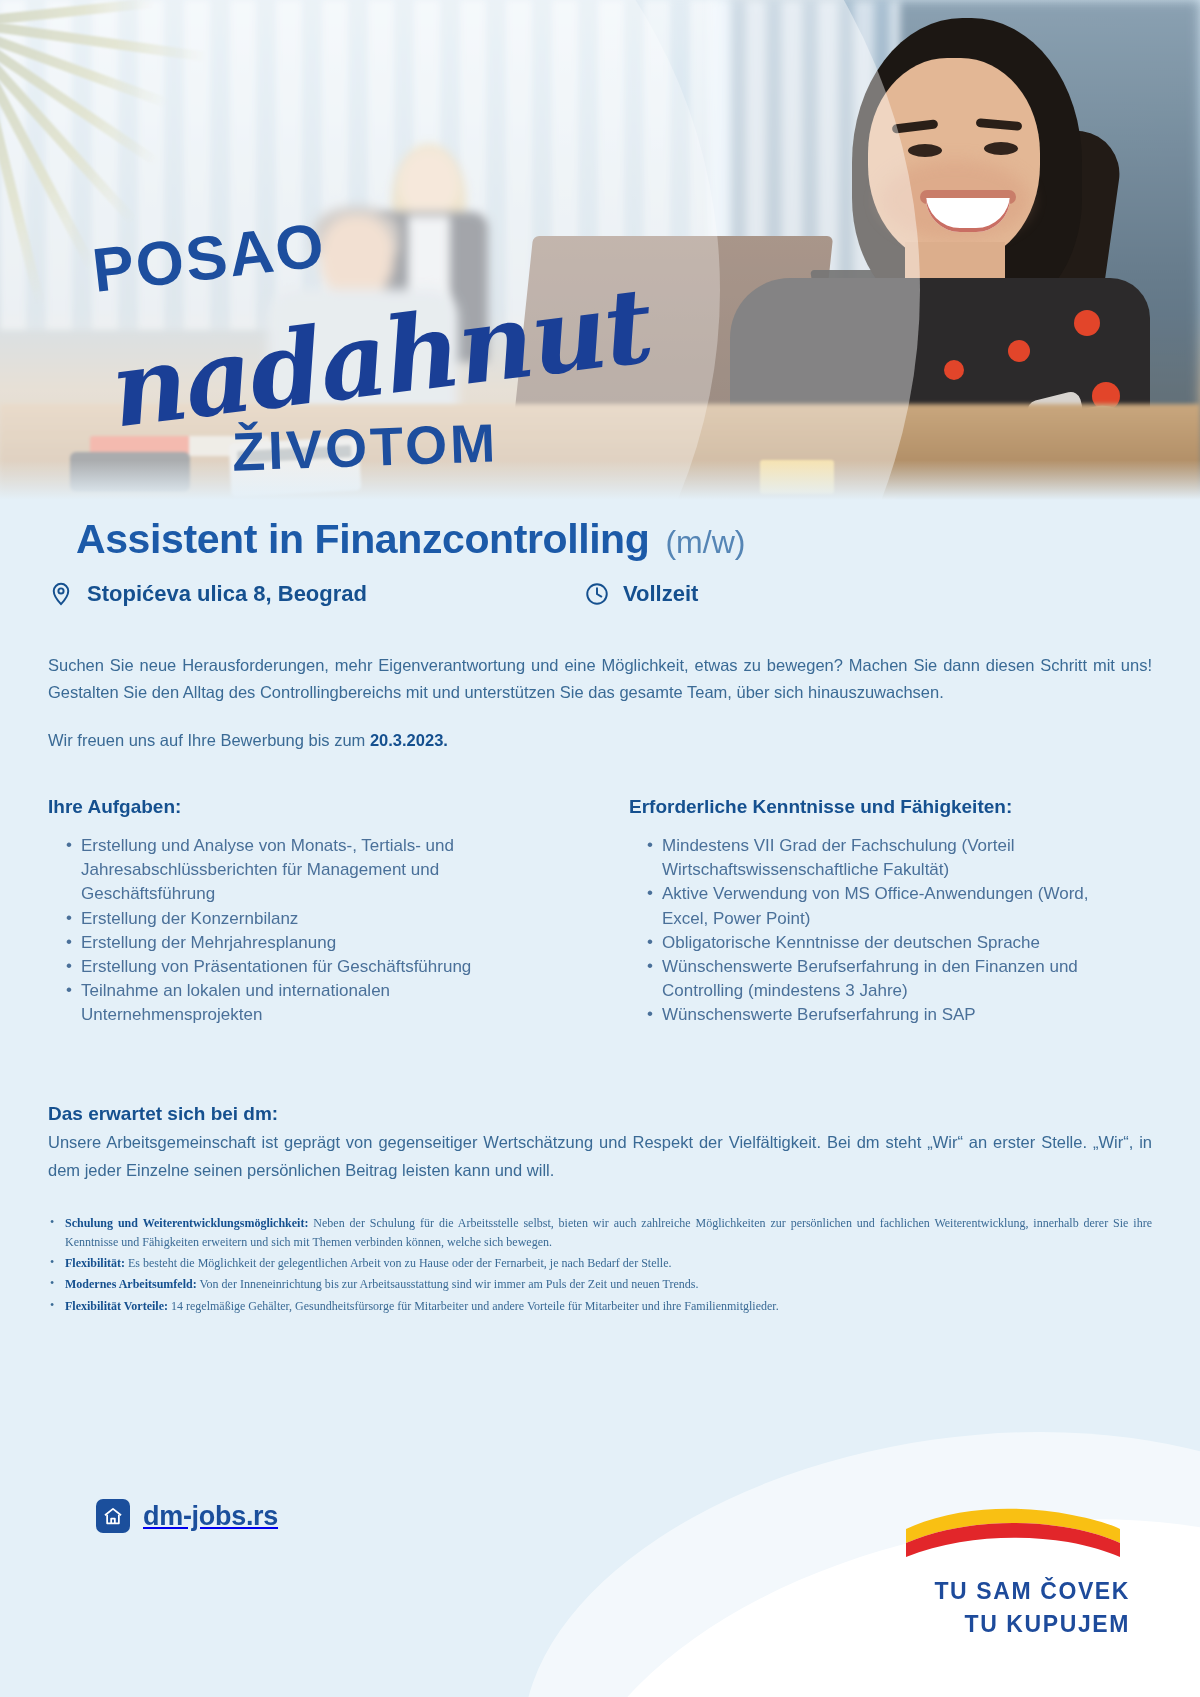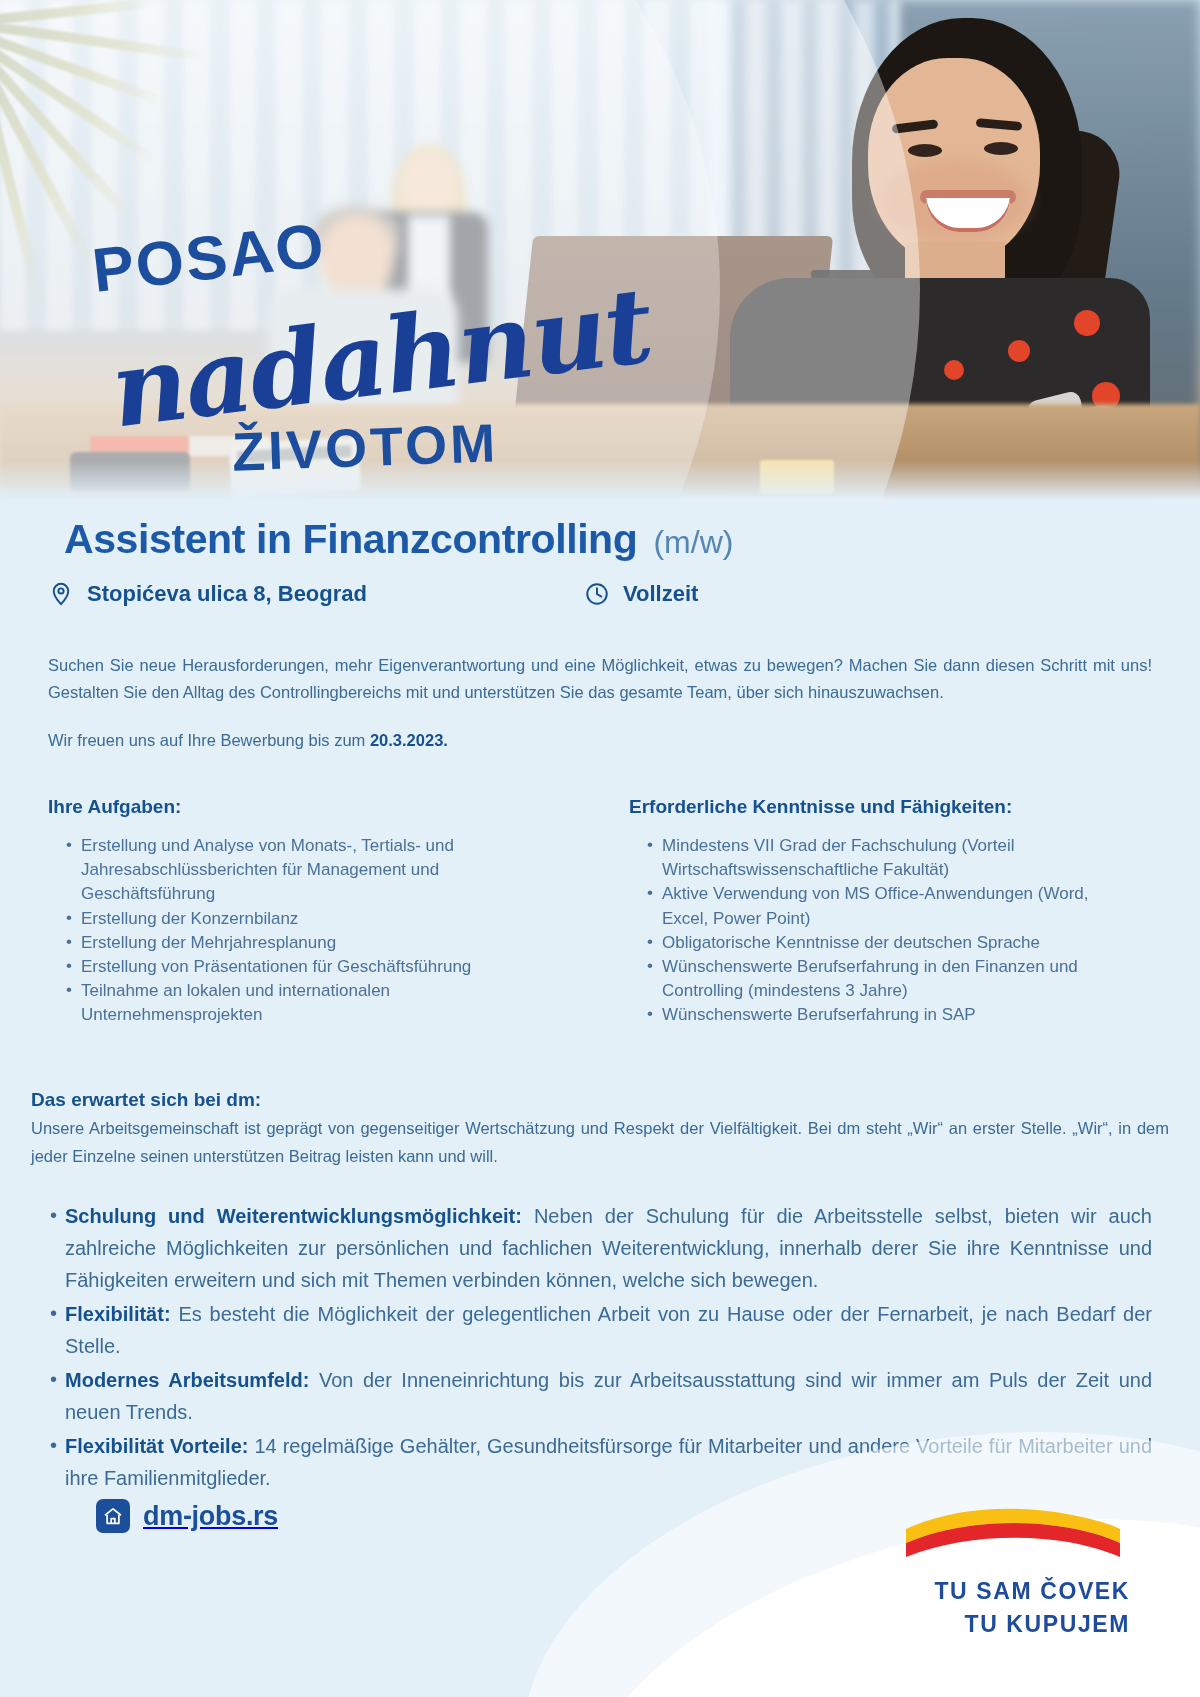--- a/index.html
+++ b/index.html
@@ -85,21 +85,21 @@
   .kw-posao{position:absolute;left:92px;top:222px;font-size:62px;font-weight:bold;color:#1d4e9e;
     letter-spacing:2px;transform:rotate(-6.5deg);font-family:"Liberation Sans", sans-serif;}
   .kw-script{position:absolute;left:110px;top:296px;font-size:104px;color:#1a3f96;
     font-family:"DejaVu Serif", serif;font-style:italic;font-weight:bold;transform:rotate(-7deg);
     letter-spacing:-2px;}
   .kw-zivotom{position:absolute;left:232px;top:416px;font-size:54px;font-weight:bold;color:#1d4e9e;
     letter-spacing:3px;transform:rotate(-2deg);}
 
   
   .content{position:absolute;left:0;top:500px;width:1200px;}
-  .title-row{padding:16px 48px 0 64px;display:flex;align-items:baseline;gap:16px;}
+  .title-row{padding:16px 48px 0 48px;display:flex;align-items:baseline;gap:16px;margin-left:28px;}
   .job-title{font-size:41px;font-weight:bold;color:#1c5aa8;letter-spacing:-.4px;}
   .job-mw{font-size:32px;color:#5585b5;font-weight:normal;}
 
   .meta-row{display:flex;padding:18px 48px 0 48px;color:#15508f;font-weight:bold;font-size:22px;align-items:center;}
   .meta-item{display:flex;align-items:center;gap:13px;}
   .meta-item.time{margin-left:217px;}
   .meta-icon{width:26px;height:26px;flex:0 0 26px;}
 
   .para{padding:0 48px;color:#3a6a95;font-size:16.5px;line-height:1.62;text-align:justify;}
   .intro{margin-top:45px;}
@@ -107,27 +107,27 @@
   .deadline b{color:#15508f;}
 
   .cols{display:flex;padding:0 48px;margin-top:42px;gap:40px;}
   .col{flex:1;}
   .col.right{padding-left:18px;}
   h3.sec{color:#15508f;font-size:19px;font-weight:bold;margin:0 0 6px 0;}
   ul.bul{list-style:none;margin:16px;padding:0;}
   ul.bul li{position:relative;padding-left:17px;color:#4a7099;font-size:17px;line-height:1.42;}
   ul.bul li:before{content:"•";position:absolute;left:2px;top:-1px;color:#4a7099;}
 
-  .expect{padding:0 31px;margin-top:46px;}
+  .expect{padding:0 48px;margin-top:60px;}
   .expect h3{color:#15508f;font-size:19px;font-weight:bold;margin:0 0 4px 0;}
   .expect p{margin:0;color:#3a6a95;font-size:16.5px;line-height:1.66;text-align:justify;}
 
   ul.benefits{list-style:none;margin:30px 0 0 0;padding:0 48px;}
-  ul.benefits li{position:relative;padding-left:17px;color:#3a6a95;font-size:20px;line-height:1.6;
-    text-align:justify;margin-bottom:2px;}
+  ul.benefits li{position:relative;padding-left:17px;color:#3a6a95;font-size:12px;line-height:1.6;
+    text-align:justify;margin-bottom:2px;font-family:Liberation Serif, serif;}
   ul.benefits li:before{content:"•";position:absolute;left:2px;top:-1px;color:#3a6a95;}
   ul.benefits b{color:#15508f;}
 
   
   .footer{position:absolute;left:0;bottom:0;width:1200px;height:300px;}
   .foot-swoosh{position:absolute;left:520px;top:40px;width:900px;height:520px;border-radius:50%;
     background:rgba(255,255,255,0.55);transform:rotate(-8deg);}
   .foot-swoosh2{position:absolute;left:560px;top:130px;width:900px;height:520px;border-radius:50%;
     background:#ffffff;transform:rotate(-10deg);}
   .joblink{position:absolute;left:96px;top:102px;display:flex;align-items:center;gap:13px;}
@@ -280,21 +280,21 @@
           <li>Aktive Verwendung von MS Office-Anwendungen (Word, Excel, Power Point)</li>
           <li>Obligatorische Kenntnisse der deutschen Sprache</li>
           <li>Wünschenswerte Berufserfahrung in den Finanzen und Controlling (mindestens 3 Jahre)</li>
           <li>Wünschenswerte Berufserfahrung in SAP</li>
         </ul>
       </div>
     </div>
 
     <div class="expect">
       <h3>Das erwartet sich bei dm:</h3>
-      <p>Unsere Arbeitsgemeinschaft ist geprägt von gegenseitiger Wertschätzung und Respekt der Vielfältigkeit. Bei dm steht „Wir“ an erster Stelle. „Wir“, in dem jeder Einzelne seinen unterstützen Beitrag leisten kann und will.</p>
+      <p>Unsere Arbeitsgemeinschaft ist geprägt von gegenseitiger Wertschätzung und Respekt der Vielfältigkeit. Bei dm steht „Wir“ an erster Stelle. „Wir“, in dem jeder Einzelne seinen persönlichen Beitrag leisten kann und will.</p>
     </div>
 
     <ul class="benefits">
       <li>
         <b>Schulung und Weiterentwicklungsmöglichkeit:</b><span> Neben der Schulung für die Arbeitsstelle selbst, bieten wir auch zahlreiche Möglichkeiten zur persönlichen und fachlichen Weiterentwicklung, innerhalb derer Sie ihre Kenntnisse und Fähigkeiten erweitern und sich mit Themen verbinden können, welche sich bewegen.</span>
       </li>
       <li>
         <b>Flexibilität:</b><span> Es besteht die Möglichkeit der gelegentlichen Arbeit von zu Hause oder der Fernarbeit, je nach Bedarf der Stelle.</span>
       </li>
       <li>

